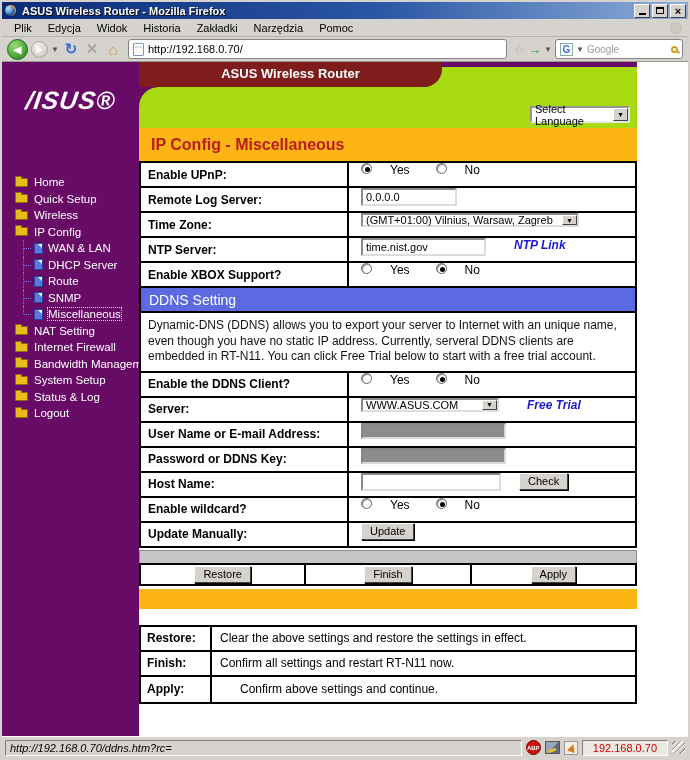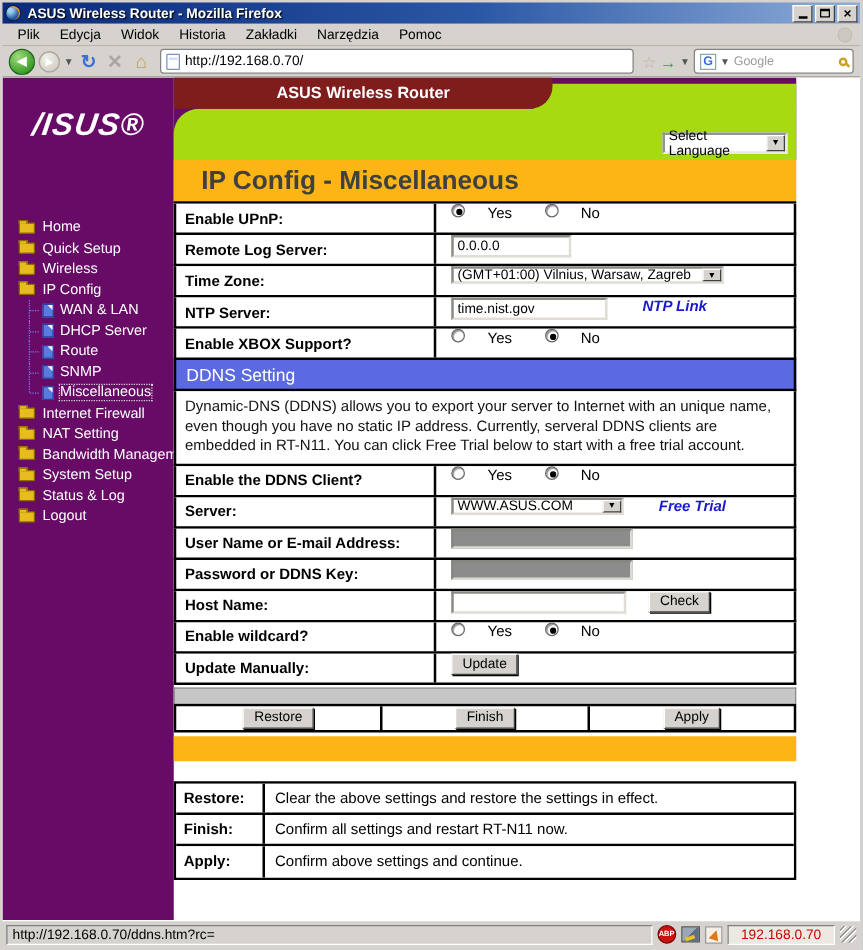--- a/index.html
+++ b/index.html
@@ -63,21 +63,21 @@
 .main { position:absolute; left:137px; top:0; width:498px; }
 
 
 .hdr { position:relative; height:66px; background:#670b67; }
 .green-low { position:absolute; top:25px; left:0; right:0; bottom:0; background:#a8da11; border-top-left-radius:20px; }
 .green-top { position:absolute; top:5px; left:288px; right:0; height:22px; background:#a8da11; }
 .router-tab { position:absolute; top:0; left:0; width:303px; height:25px; background:#7f1d1d; border-bottom-right-radius:18px; color:#fff; font-weight:bold; font-size:13px; text-align:center; line-height:24px; z-index:2; }
 .lang-sel { position:absolute; right:7px; top:44px; width:100px; height:17px; background:#fff; border:2px inset #e8e8e8; display:flex; align-items:center; font-size:11px; padding-left:3px; z-index:3; }
 .sel-arrow { margin-left:auto; width:15px; height:100%; background:#d6d3ce; border:1px solid; border-color:#fff #404040 #404040 #fff; display:flex; align-items:center; justify-content:center; font-size:7px; color:#000; flex:none; }
 
-.banner { height:33px; background:#fdb515; display:flex; align-items:center; padding-left:22px; font-weight:bold; font-size:21px; color:#404040; }
+.banner { height:33px; background:#fdb515; display:flex; align-items:center; padding-left:12px; font-weight:bold; font-size:16px; color:#b91c1c; }
 
 
 .tbl { border-top:2px solid #000; }
 .row { display:flex; align-items:stretch; border:2px solid #000; border-top:none; background:#fff; min-height:25px; }
 .lbl { width:208px; padding-left:7px; font-weight:bold; font-size:12px; border-right:2px solid #000; display:flex; align-items:center; flex:none; }
 .val { flex:1; padding-left:12px; display:flex; align-items:flex-start; gap:18px; font-size:12px; }
 .section-hdr { display:flex; align-items:center; border:2px solid #000; border-top:none; background:#5b6ae0; color:#fff; font-size:14px; min-height:25px; padding-left:8px; }
 .desc-row { border:2px solid #000; border-top:none; background:#fff; font-size:12px; line-height:1.3; padding:5px 10px 6px 7px; color:#111; }
 
 .radio { width:11px; height:11px; border-radius:50%; background:#fff; border:1px solid #666; box-shadow:inset 1px 1px 1px rgba(0,0,0,.45); position:relative; flex:none; }
@@ -89,27 +89,27 @@
 .blink { color:#1a1acd; font-weight:bold; font-style:italic; font-size:12px; margin-left:10px; text-decoration:none; }
 .btn { background:#d6d3ce; border:1px solid; border-color:#fff #404040 #404040 #fff; box-shadow:1px 1px 0 #000; font-family:"Liberation Sans",sans-serif; font-size:11px; padding:1px 8px 2px; color:#000; }
 
 .graybar { height:13px; background:#c6c6c6; border:1px solid #8f8f8f; border-bottom:none; margin-top:2px; }
 .btnrow { display:flex; border:2px solid #000; background:#fff; height:23px; }
 .btncell { flex:1; display:flex; align-items:center; justify-content:center; border-right:2px solid #000; }
 .btncell:last-child { border-right:none; }
 .orangebar { height:20px; background:#fdb515; margin-top:3px; }
 .help { border:2px solid #000; margin-top:16px; }
 .hrow { display:flex; align-items:stretch; border-bottom:2px solid #000; background:#fff; min-height:25px; }
-.hrow:last-child { border-bottom:none; }
+.hrow:last-child { border-bottom:none;gap:20px; }
 .hterm { width:71px; border-right:2px solid #000; font-weight:bold; font-size:12px; padding-left:6px; display:flex; align-items:center; flex:none; }
 .htext { flex:1; font-size:12px; padding-left:8px; display:flex; align-items:center; }
 
 
 .statusbar { height:22px; background:#d6d3ce; border-top:1px solid #fff; display:flex; align-items:center; padding:0 3px; gap:4px; flex:none; }
-.status-field { flex:1; height:16px; border:1px solid; border-color:#808080 #fff #fff #808080; font-size:11px; padding:0 4px; display:flex; align-items:center; color:#000; min-width:0; white-space:nowrap; overflow:hidden; }
+.status-field { flex:1; height:16px; border:1px solid; border-color:#808080 #fff #fff #808080; font-size:11px; padding:0 4px; display:flex; align-items:center; color:#000; min-width:0; white-space:nowrap; overflow:hidden;font-style:italic; }
 .abp-icon { width:15px; height:15px; border-radius:50%; background:#cc1111; border:1px solid #7a0000; color:#fff; font-size:6px; font-weight:bold; display:flex; align-items:center; justify-content:center; flex:none; }
 .key-icon { width:15px; height:13px; background:linear-gradient(135deg,#9aa7b8 50%,#5f6e83 50%); border:1px solid #555; position:relative; flex:none; }
 .key-icon::after { content:""; position:absolute; bottom:1px; left:2px; width:8px; height:3px; background:#e8c22a; transform:rotate(-20deg); }
 .bell-icon { width:14px; height:14px; background:#f5f0e6; border:1px solid #999; position:relative; flex:none; }
 .bell-icon::after { content:""; position:absolute; left:3px; top:2px; border-left:4px solid transparent; border-right:4px solid transparent; border-bottom:8px solid #e07818; transform:rotate(18deg); }
 .host-box { height:16px; border:1px solid; border-color:#808080 #fff #fff #808080; background:#ece9e2; color:#cc0000; font-size:11px; display:flex; align-items:center; padding:0 10px; flex:none; }
 .grip { width:13px; height:13px; background:repeating-linear-gradient(135deg,transparent 0 2px,#9a968f 2px 3px,#fff 3px 4px); flex:none; }
 </style>
 </head>
 <body>
@@ -204,25 +204,25 @@
             <span class="icon-page"></span>
             <span>SNMP</span>
           </div>
         <div class="nav-item nav-sub last">
             <span class="tree"></span>
             <span class="icon-page"></span>
             <span class="sel-outline">Miscellaneous</span>
           </div>
         <div class="nav-item">
             <span class="icon-folder"></span>
+            <span>NAT Setting</span>
+          </div>
+        <div class="nav-item">
+            <span class="icon-folder"></span>
             <span>Internet Firewall</span>
-          </div>
-        <div class="nav-item">
-            <span class="icon-folder"></span>
-            <span>NAT Setting</span>
           </div>
         <div class="nav-item">
             <span class="icon-folder"></span>
             <span>Bandwidth Management</span>
           </div>
         <div class="nav-item">
             <span class="icon-folder"></span>
             <span>System Setup</span>
           </div>
         <div class="nav-item">

